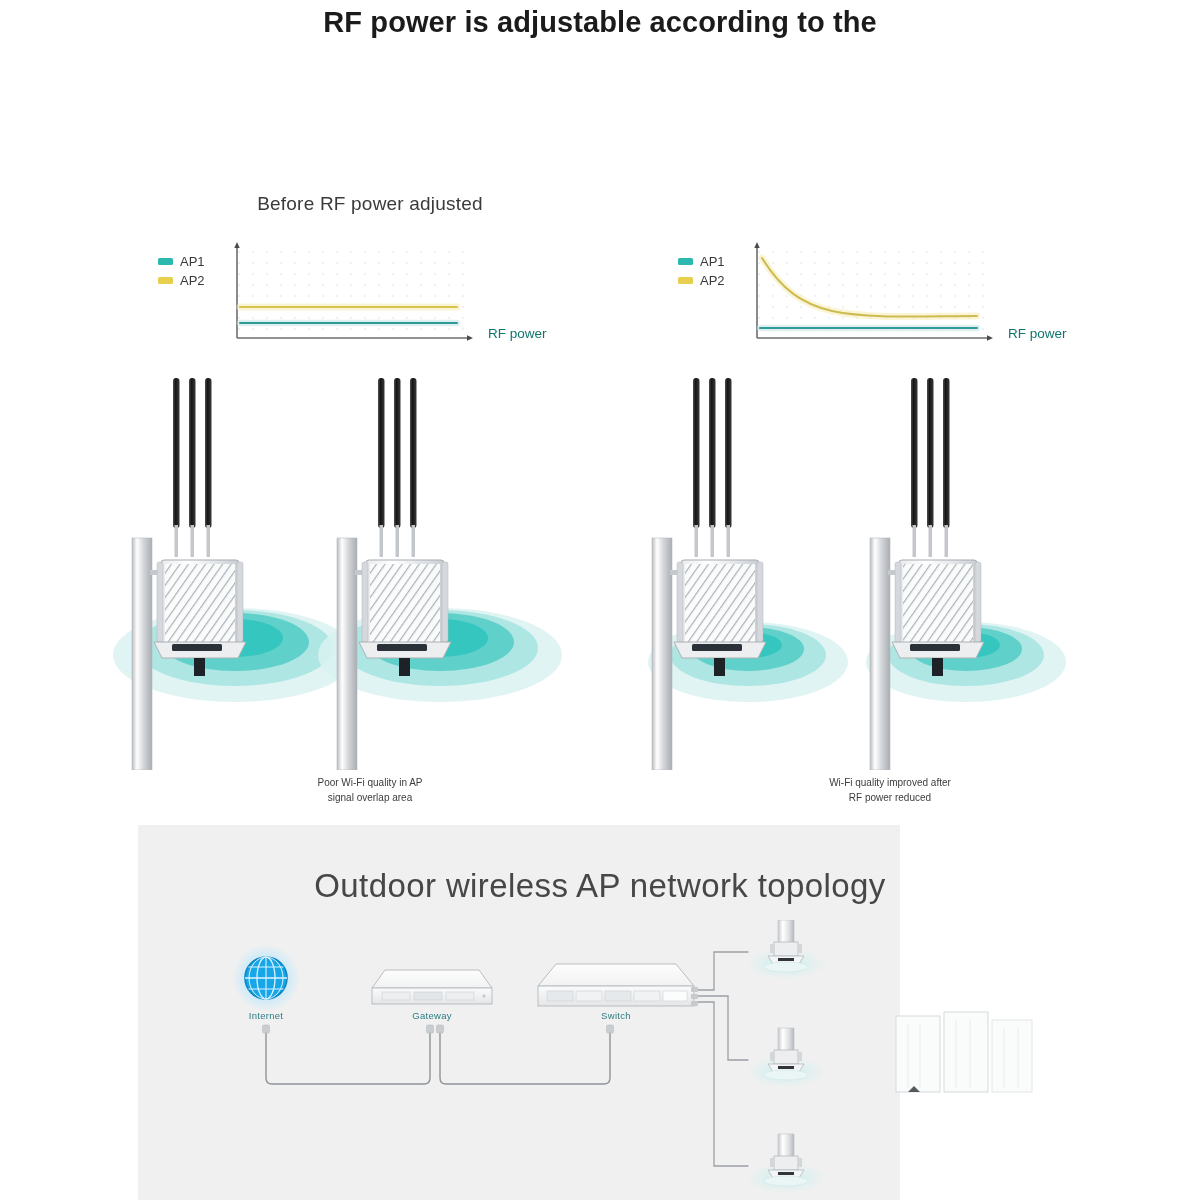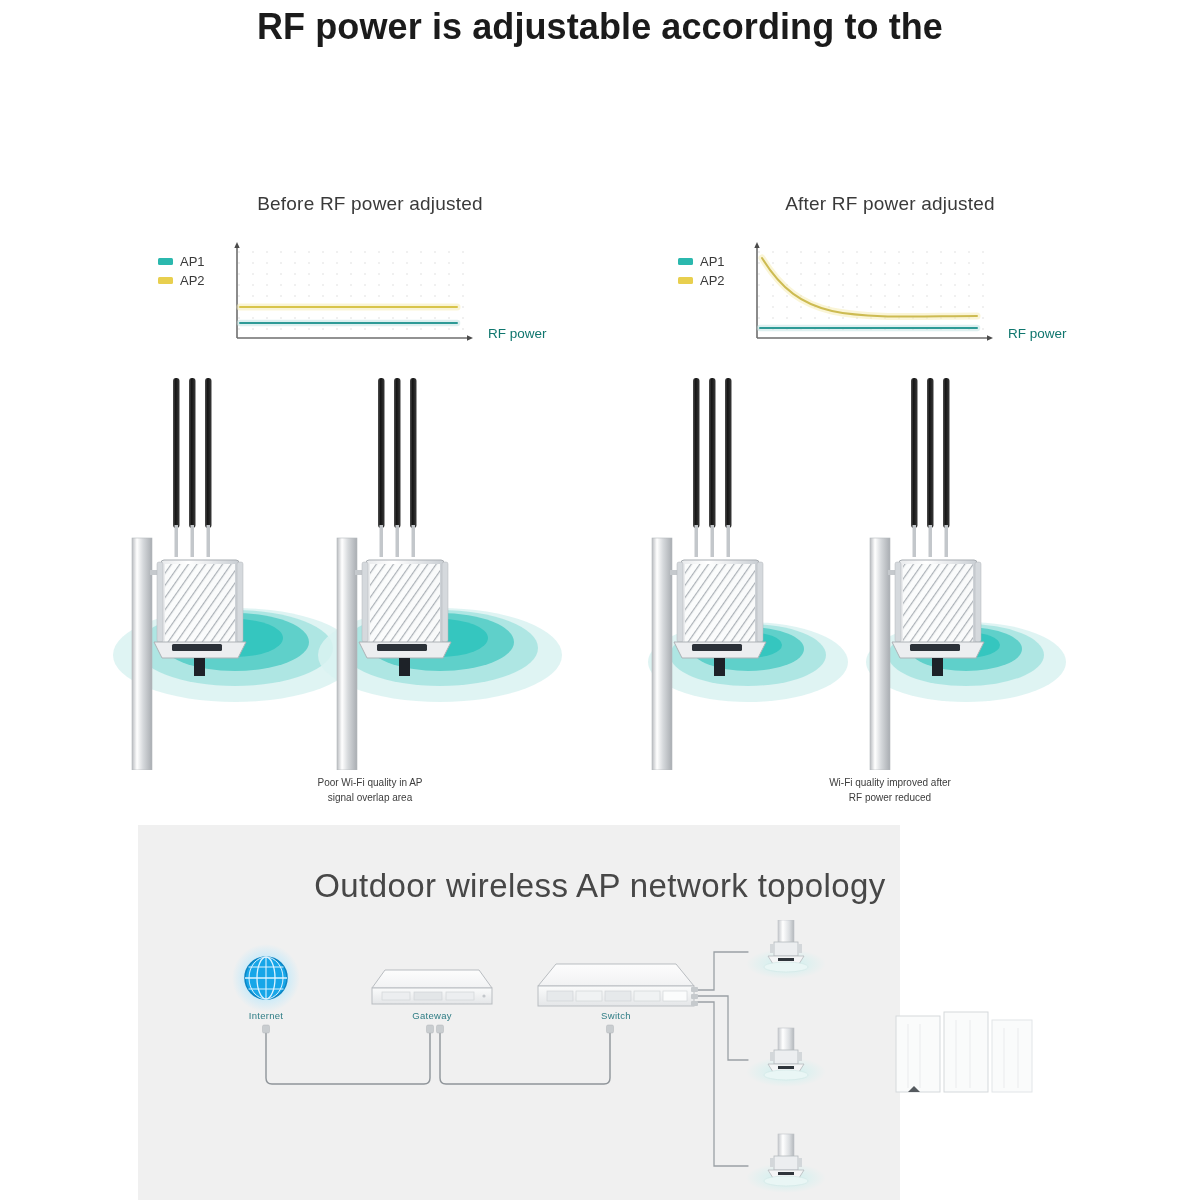--- a/index.html
+++ b/index.html
@@ -9,21 +9,21 @@
     font-family:"Liberation Sans", sans-serif;
     color:#222;
     overflow:hidden;
     position:relative;
   }
   .page{position:relative;width:1200px;height:1200px;}
 
   
   .header{padding-top:4px;text-align:center;}
   .h-title{
-    font-size:36px;font-weight:bold;color:#1b1b1b;
+    font-size:29px;font-weight:bold;color:#1b1b1b;
     line-height:1.28;letter-spacing:.1px;
   }
   .h-title span{display:block;}
   .h-sub{
     margin-top:13px;font-size:23px;color:#4a4a4a;font-weight:400;
     line-height:1.37;
   }
   .h-sub span{display:block;}
 
   
@@ -221,21 +221,20 @@
       </svg>
 
       <div class="caption">
         <span>Poor Wi-Fi quality in AP</span>
         <span>signal overlap area</span>
       </div>
     </div>
 
     <div class="panel right">
 
-      <div class="panel-title">After RF power adjusted</div>
 
       <div class="chart-wrap">
         <div class="legend">
           <div class="legend-row">
             <div class="swatch" style="background:#2bb8ae"></div>
             <div class="legend-label">AP1</div>
           </div>
           <div class="legend-row">
             <div class="swatch" style="background:#e8cf4e"></div>
             <div class="legend-label">AP2</div>

